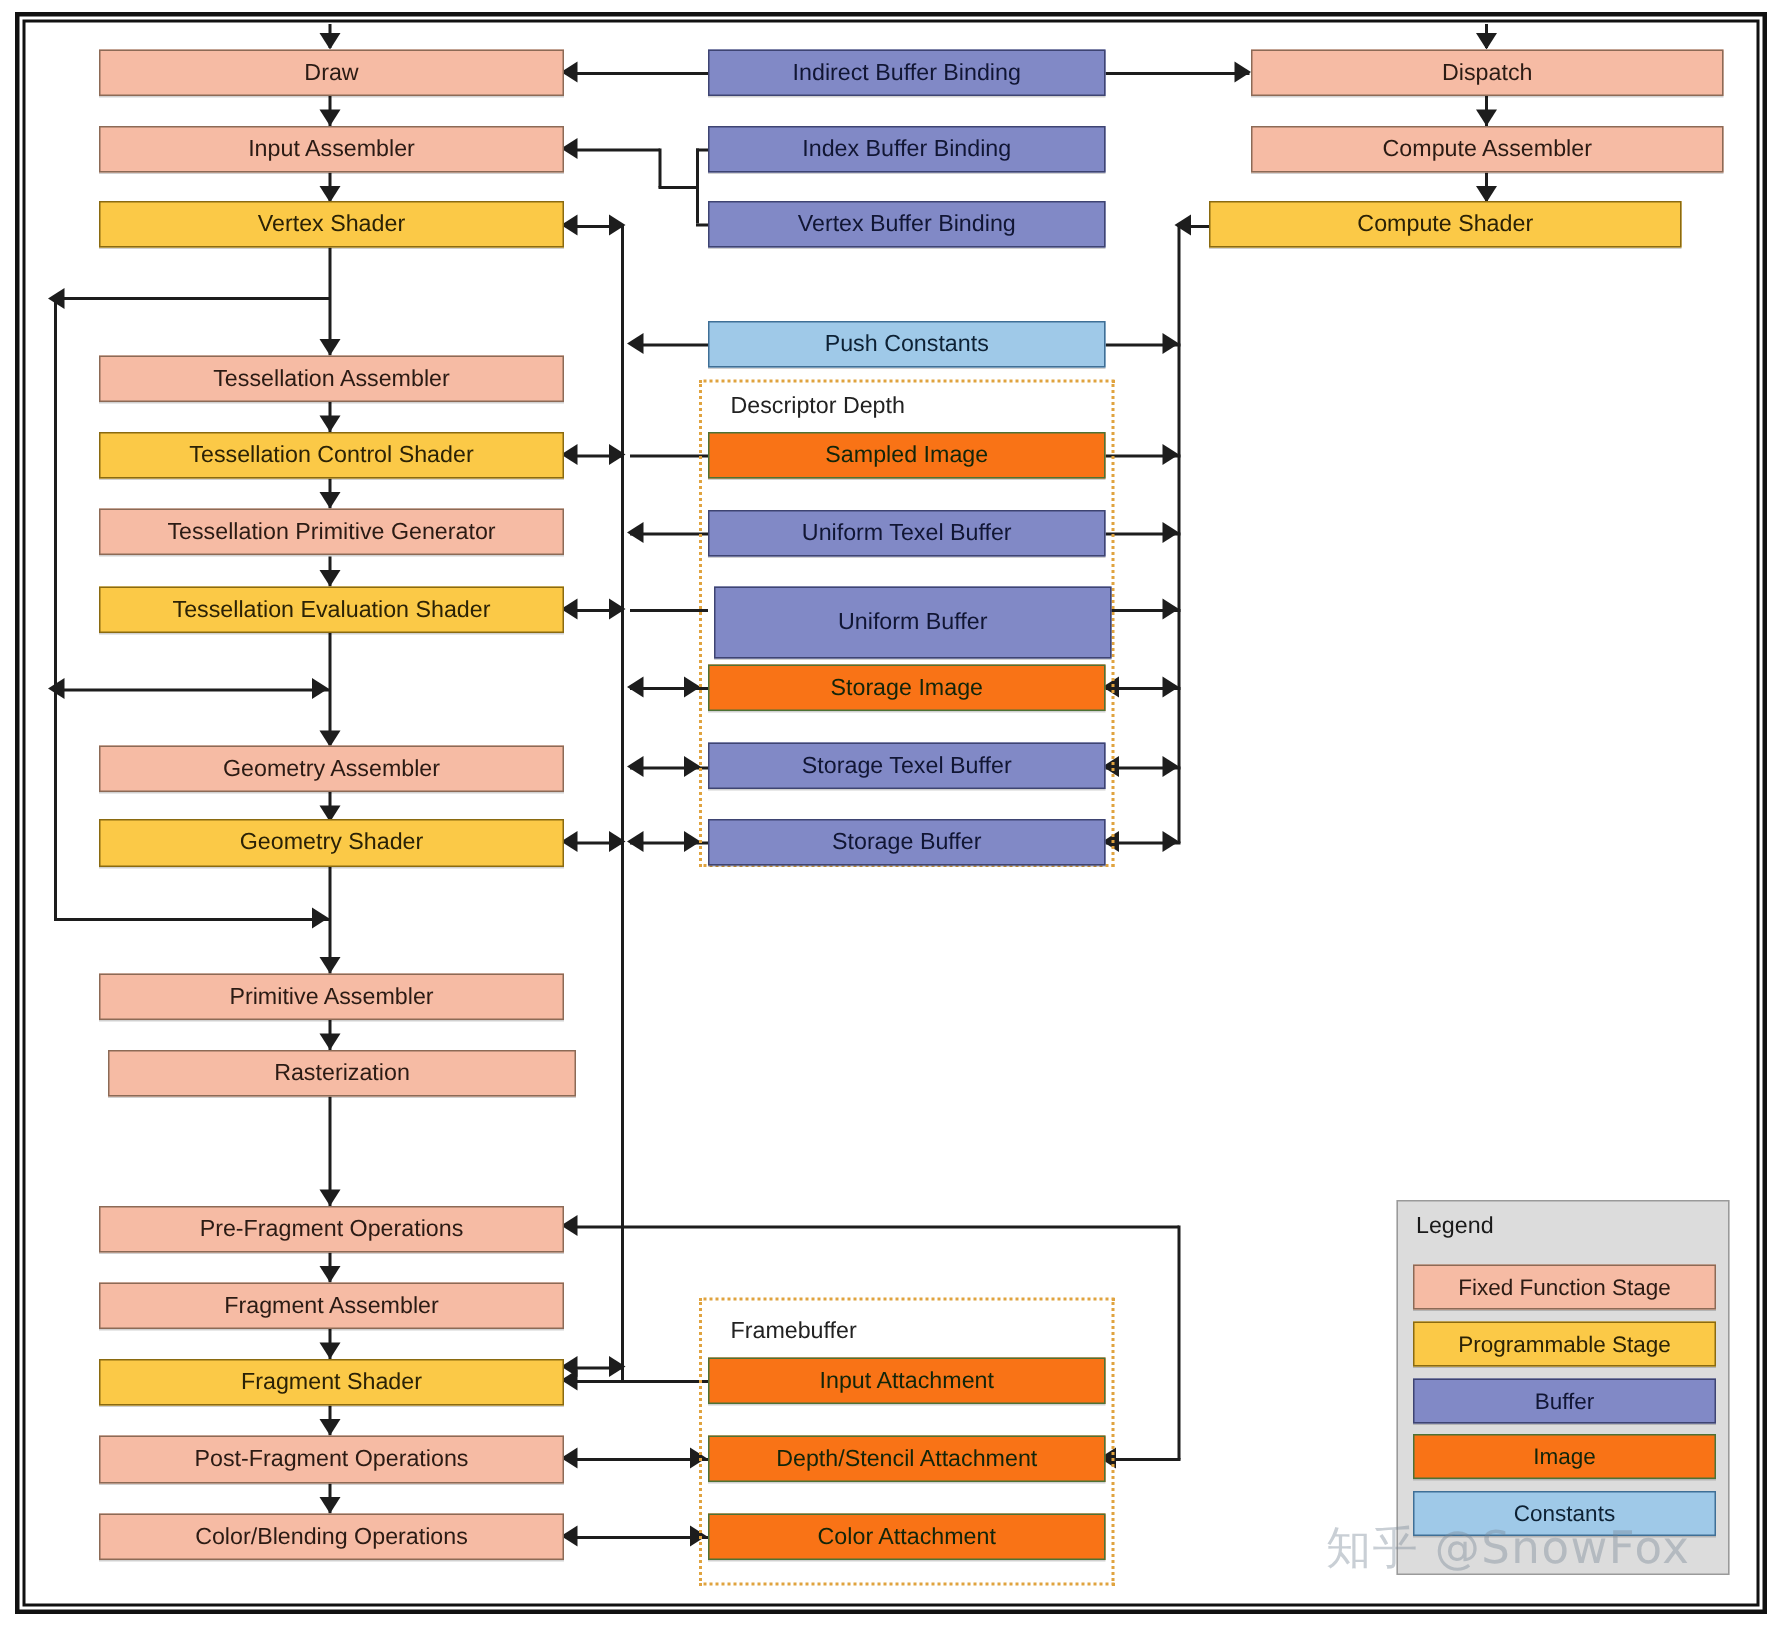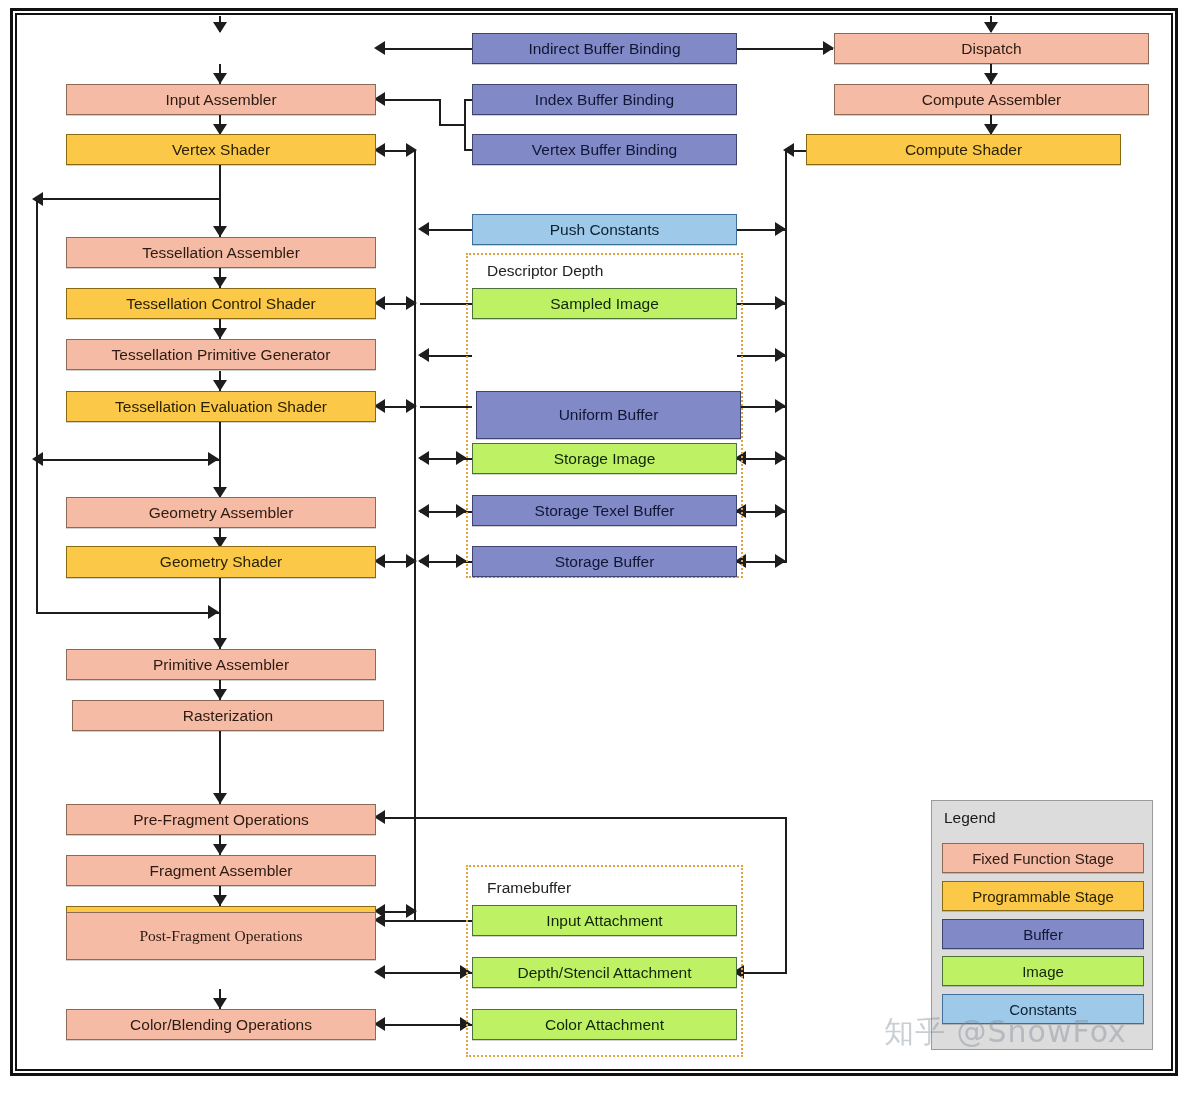--- a/index.html
+++ b/index.html
@@ -10,21 +10,21 @@
   #frame-outer{position:absolute;left:10px;top:8px;width:1168px;height:1068px;border:3px solid #111;box-sizing:border-box;}
   #frame-inner{position:absolute;left:15px;top:13px;width:1158px;height:1058px;border:2px solid #111;box-sizing:border-box;background:#fff;}
 
   .node{position:absolute;box-sizing:border-box;border:1.6px solid #6b5a3a;
         display:flex;align-items:center;justify-content:center;
         font-size:15.5px;color:#1a1a1a;white-space:nowrap;
         box-shadow:0 1px 0 rgba(0,0,0,.18);}
   .fixed{background:#f6bba4;border-color:#8c6a56;color:#2b1b14;}
   .prog{background:#fbc947;border-color:#8a6a10;color:#2b2206;}
   .buffer{background:#8189c6;border-color:#3e4472;color:#111634;}
-  .image{background:#bef264;border-color:#4d7235;color:#12250a;text-align:center;}
+  .image{background:#f97316;border-color:#4d7235;color:#12250a;text-align:center;}
   .constants{background:#9fc9e8;border-color:#3f6f96;color:#0d2134;}
 
   
   .group{position:absolute;box-sizing:border-box;border:2px dotted #e0a33f;background:transparent;}
   .group-label{position:absolute;font-size:15.5px;color:#222;background:transparent;}
 
   
   #legend{position:absolute;box-sizing:border-box;background:#dcdcdc;border:1.4px solid #9a9a9a;}
   #legend .legend-title{position:absolute;left:12px;top:8px;font-size:15.5px;color:#1a1a1a;}
   #legend .node{left:10px;width:202px;height:30px;font-size:15px;}
@@ -191,50 +191,52 @@
 
     <div class="ln hln" style="left:378px;top:972px;width:94px;"></div>
     <div class="ar ar-l" style="left:374px;top:965px;"></div>
     <div class="ar ar-r" style="left:460px;top:965px;"></div>
 
     <div class="ln hln" style="left:378px;top:1024px;width:94px;"></div>
     <div class="ar ar-l" style="left:374px;top:1017px;"></div>
     <div class="ar ar-r" style="left:460px;top:1017px;"></div>
   </div>
 
+  <div class="node fixed" style="left:66px;top:33px;width:310px;height:31px;">Draw</div>
   <div class="node fixed" style="left:66px;top:84px;width:310px;height:31px;">Input Assembler</div>
   <div class="node prog" style="left:66px;top:134px;width:310px;height:31px;">Vertex Shader</div>
   <div class="node fixed" style="left:66px;top:237px;width:310px;height:31px;">Tessellation Assembler</div>
   <div class="node prog" style="left:66px;top:288px;width:310px;height:31px;">Tessellation Control Shader</div>
   <div class="node fixed" style="left:66px;top:339px;width:310px;height:31px;">Tessellation Primitive Generator</div>
   <div class="node prog" style="left:66px;top:391px;width:310px;height:31px;">Tessellation Evaluation Shader</div>
   <div class="node prog" style="left:66px;top:546px;width:310px;height:32px;">Geometry Shader</div>
   <div class="node fixed" style="left:66px;top:497px;width:310px;height:31px;">Geometry Assembler</div>
   <div class="node fixed" style="left:66px;top:649px;width:310px;height:31px;">Primitive Assembler</div>
   <div class="node fixed" style="left:72px;top:700px;width:312px;height:31px;">Rasterization</div>
   <div class="node fixed" style="left:66px;top:804px;width:310px;height:31px;">Pre-Fragment Operations</div>
   <div class="node fixed" style="left:66px;top:855px;width:310px;height:31px;">Fragment Assembler</div>
   <div class="node prog" style="left:66px;top:906px;width:310px;height:31px;">Fragment Shader</div>
-  <div class="node fixed" style="left:66px;top:912px;width:310px;height:48px;font-family:Liberation Serif, serif;">Post-Fragment Operations</div>
+  <div class="node fixed" style="left:66px;top:957px;width:310px;height:32px;">Post-Fragment Operations</div>
   <div class="node fixed" style="left:66px;top:1009px;width:310px;height:31px;">Color/Blending Operations</div>
 
   <div class="node fixed" style="left:834px;top:33px;width:315px;height:31px;">Dispatch</div>
   <div class="node fixed" style="left:834px;top:84px;width:315px;height:31px;">Compute Assembler</div>
   <div class="node prog" style="left:806px;top:134px;width:315px;height:31px;">Compute Shader</div>
 
   <div class="node buffer" style="left:472px;top:33px;width:265px;height:31px;">Indirect Buffer Binding</div>
   <div class="node buffer" style="left:472px;top:84px;width:265px;height:31px;">Index Buffer Binding</div>
   <div class="node buffer" style="left:472px;top:134px;width:265px;height:31px;">Vertex Buffer Binding</div>
 
   <div class="node constants" style="left:472px;top:214px;width:265px;height:31px;">Push Constants</div>
 
   <div class="group" style="left:466px;top:253px;width:277px;height:325px;"></div>
   <div class="group-label" style="left:487px;top:262px;">Descriptor Depth</div>
 
   <div class="node image" style="left:472px;top:288px;width:265px;height:31px;">Sampled Image</div>
+  <div class="node buffer" style="left:472px;top:340px;width:265px;height:31px;">Uniform Texel Buffer</div>
   <div class="node buffer" style="left:476px;top:391px;width:265px;height:48px;">Uniform Buffer</div>
   <div class="node image" style="left:472px;top:443px;width:265px;height:31px;">Storage Image</div>
   <div class="node buffer" style="left:472px;top:495px;width:265px;height:31px;">Storage Texel Buffer</div>
   <div class="node buffer" style="left:472px;top:546px;width:265px;height:31px;">Storage Buffer</div>
 
   <div class="group" style="left:466px;top:865px;width:277px;height:192px;"></div>
   <div class="group-label" style="left:487px;top:879px;">Framebuffer</div>
 
   <div class="node image" style="left:472px;top:905px;width:265px;height:31px;">Input Attachment</div>
   <div class="node image" style="left:472px;top:957px;width:265px;height:31px;">Depth/Stencil Attachment</div>

